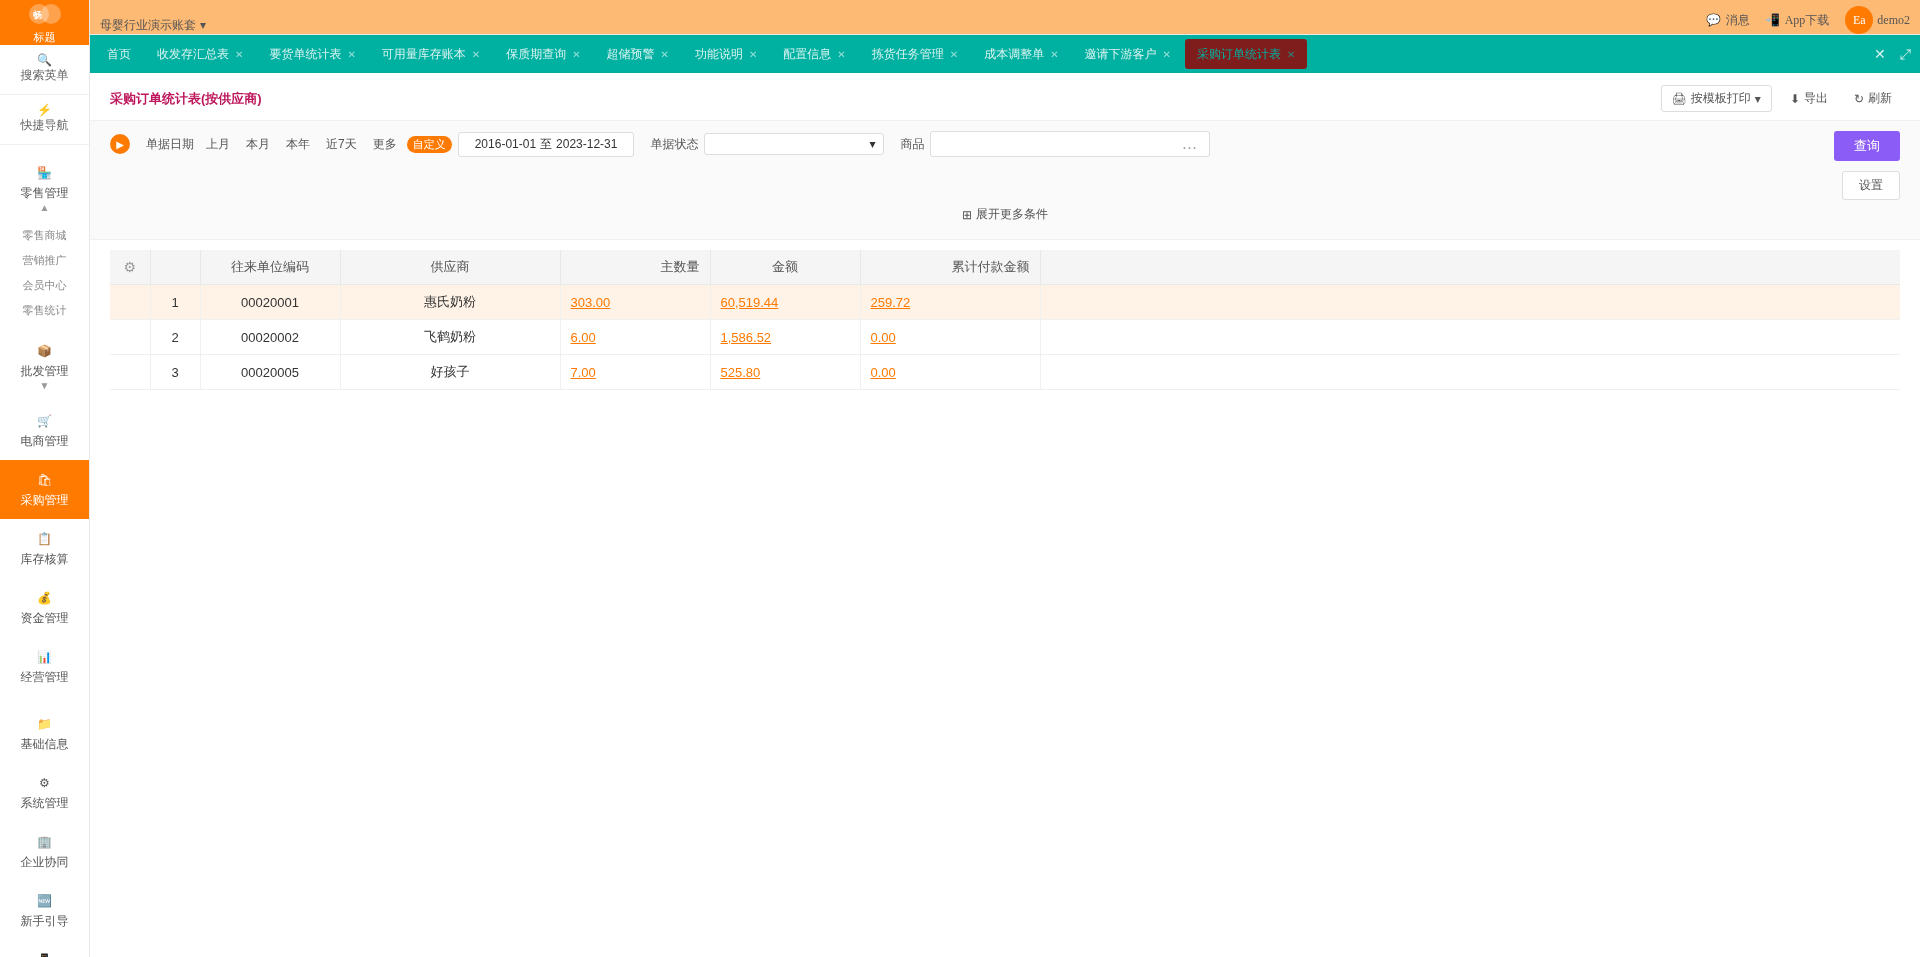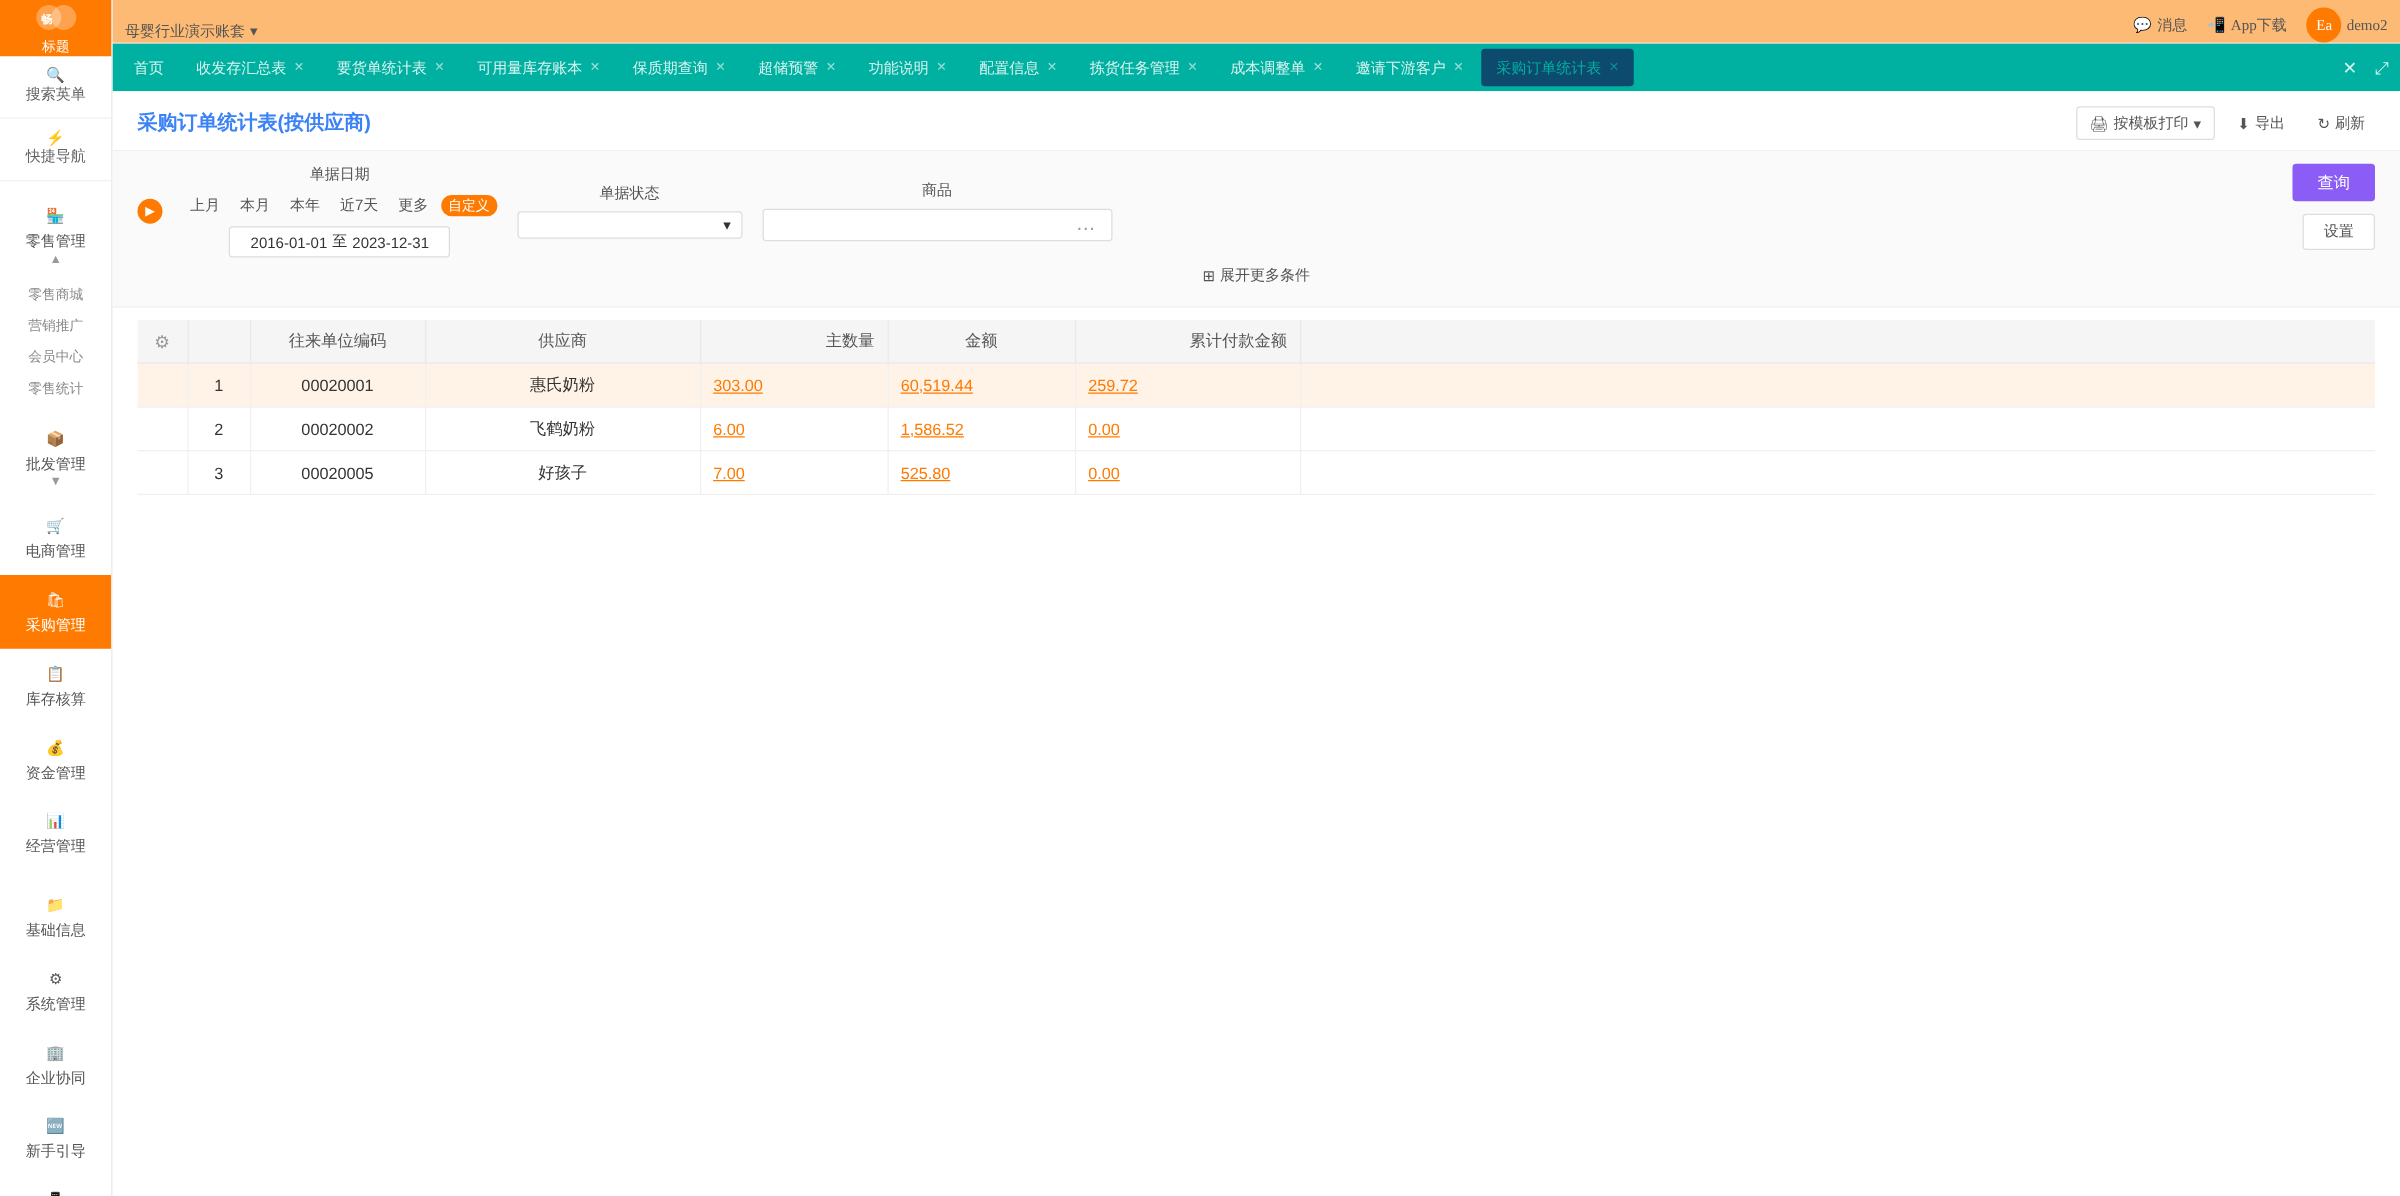--- a/index.html
+++ b/index.html
@@ -22,39 +22,39 @@
     .topbar { height: 35px; background: #fdba74; border-bottom: 1px solid #e8e8e8; display: flex; align-items: flex-end; padding: 0 10px; justify-content: space-between; font-family: Liberation Serif, serif; }
     .topbar-left { display: flex; align-items: center; gap: 6px; font-size: 12px; color: #666; }
     .topbar-dropdown { display: flex; align-items: center; gap: 4px; cursor: pointer; color: #555; }
     .topbar-right { display: flex; align-items: center; gap: 16px; font-size: 12px; color: #555; }
     .topbar-right-item { display: flex; align-items: center; gap: 4px; cursor: pointer; }
     .avatar { width: 28px; height: 28px; border-radius: 50%; background: #ff7a00; display: flex; align-items: center; justify-content: center; color: #fff; font-size: 12px; }
 
     
     .nav-tabs { height: 38px; background: #00b0a0; display: flex; align-items: center; padding: 0 5px; overflow: hidden; gap: 2px; }
     .nav-tab { padding: 0 12px; height: 30px; display: flex; align-items: center; font-size: 12px; color: rgba(255,255,255,0.85); cursor: pointer; border-radius: 3px; white-space: nowrap; gap: 6px; }
-    .nav-tab.active { background: #0c4a6e; color: #00b0a0; }
+    .nav-tab.active { background: #7f1d1d; color: #00b0a0; }
     .nav-tab.home { background: transparent; }
     .nav-tab .close-x { font-size: 10px; opacity: 0.7; }
     .nav-tab.active .close-x { color: #00b0a0; }
     .nav-right-btns { margin-left: auto; display: flex; align-items: center; gap: 6px; }
     .nav-right-btn { color: rgba(255,255,255,0.85); cursor: pointer; font-size: 14px; padding: 2px 4px; }
 
     
     .content { flex: 1; background: #fff; overflow: hidden; display: flex; flex-direction: column; }
     .page-header { padding: 12px 20px 8px; border-bottom: 1px solid #f0f0f0; display: flex; align-items: center; justify-content: space-between; }
-    .page-title { font-size: 16px; font-weight: bold; color: #3b82f6; }
+    .page-title { font-size: 13px; font-weight: bold; color: #be185d; }
     .page-actions { display: flex; align-items: center; gap: 10px; }
     .btn-print { display: flex; align-items: center; gap: 4px; font-size: 12px; color: #555; cursor: pointer; border: 1px solid #ddd; padding: 4px 10px; border-radius: 3px; background: #fff; }
     .btn-export { display: flex; align-items: center; gap: 4px; font-size: 12px; color: #555; cursor: pointer; padding: 4px 8px; }
     .btn-refresh { display: flex; align-items: center; gap: 4px; font-size: 12px; color: #555; cursor: pointer; padding: 4px 8px; }
 
     
     .filter-bar { padding: 10px 20px; border-bottom: 1px solid #f0f0f0; background: #fafafa; }
-    .filter-item { display: flex; align-items: center; gap: 6px; font-size: 12px; flex-direction: column; }
+    .filter-item { display: flex; align-items: center; gap: 6px; font-size: 12px; }
     .filter-label { color: #555; white-space: nowrap; }
     .filter-date-range { display: flex; align-items: center; gap: 4px; font-size: 12px; color: #333; background: #fff; border: 1px solid #ddd; padding: 3px 16px; border-radius: 3px; }
     .filter-quick-btns { display: flex; align-items: center; gap: 4px; }
     .filter-quick-btn { font-size: 12px; color: #555; cursor: pointer; padding: 2px 6px; border-radius: 2px; }
     .filter-custom-badge { background: #ff7a00; color: #fff; font-size: 11px; padding: 1px 6px; border-radius: 10px; cursor: pointer; }
     .filter-select { display: flex; align-items: center; gap: 4px; background: #fff; border: 1px solid #ddd; padding: 3px 8px; border-radius: 3px; font-size: 12px; color: #333; min-width: 180px; cursor: pointer; }
     .filter-expand { display: flex; align-items: center; gap: 4px; font-size: 12px; color: #555; cursor: pointer; margin: 0 auto; }
 
     
     .btn-query { background: #8b5cf6; color: #fff; border: none; padding: 6px 20px; border-radius: 3px; cursor: pointer; font-size: 13px; }

